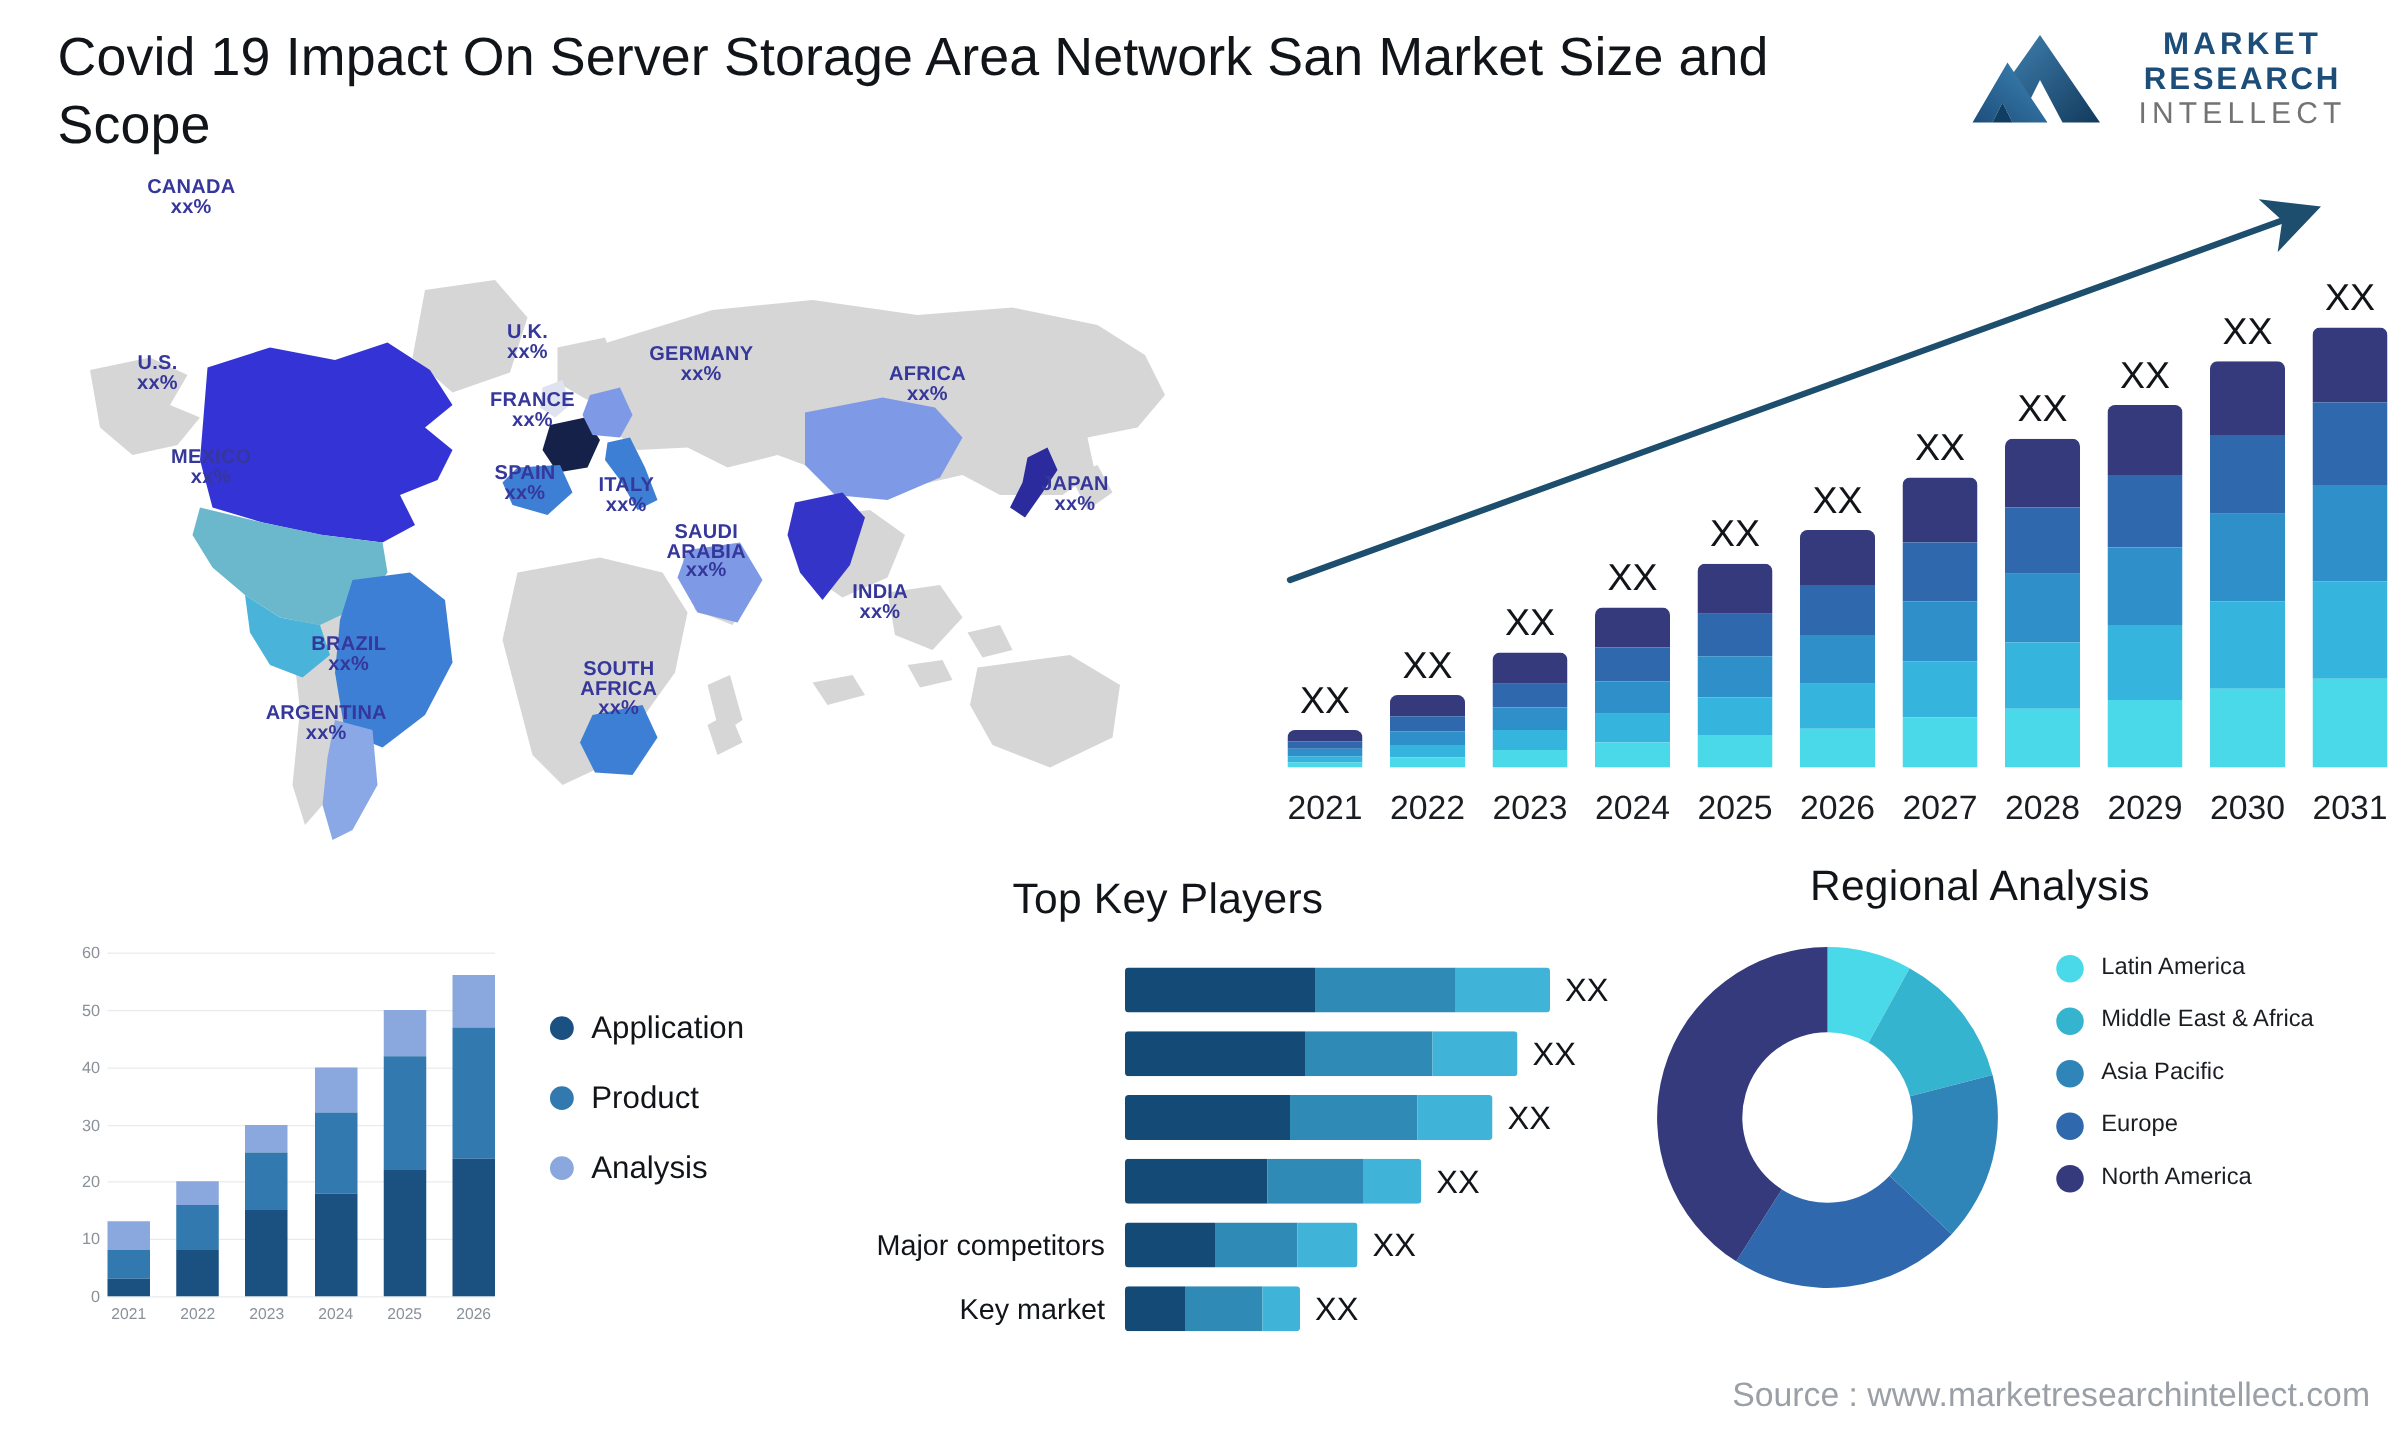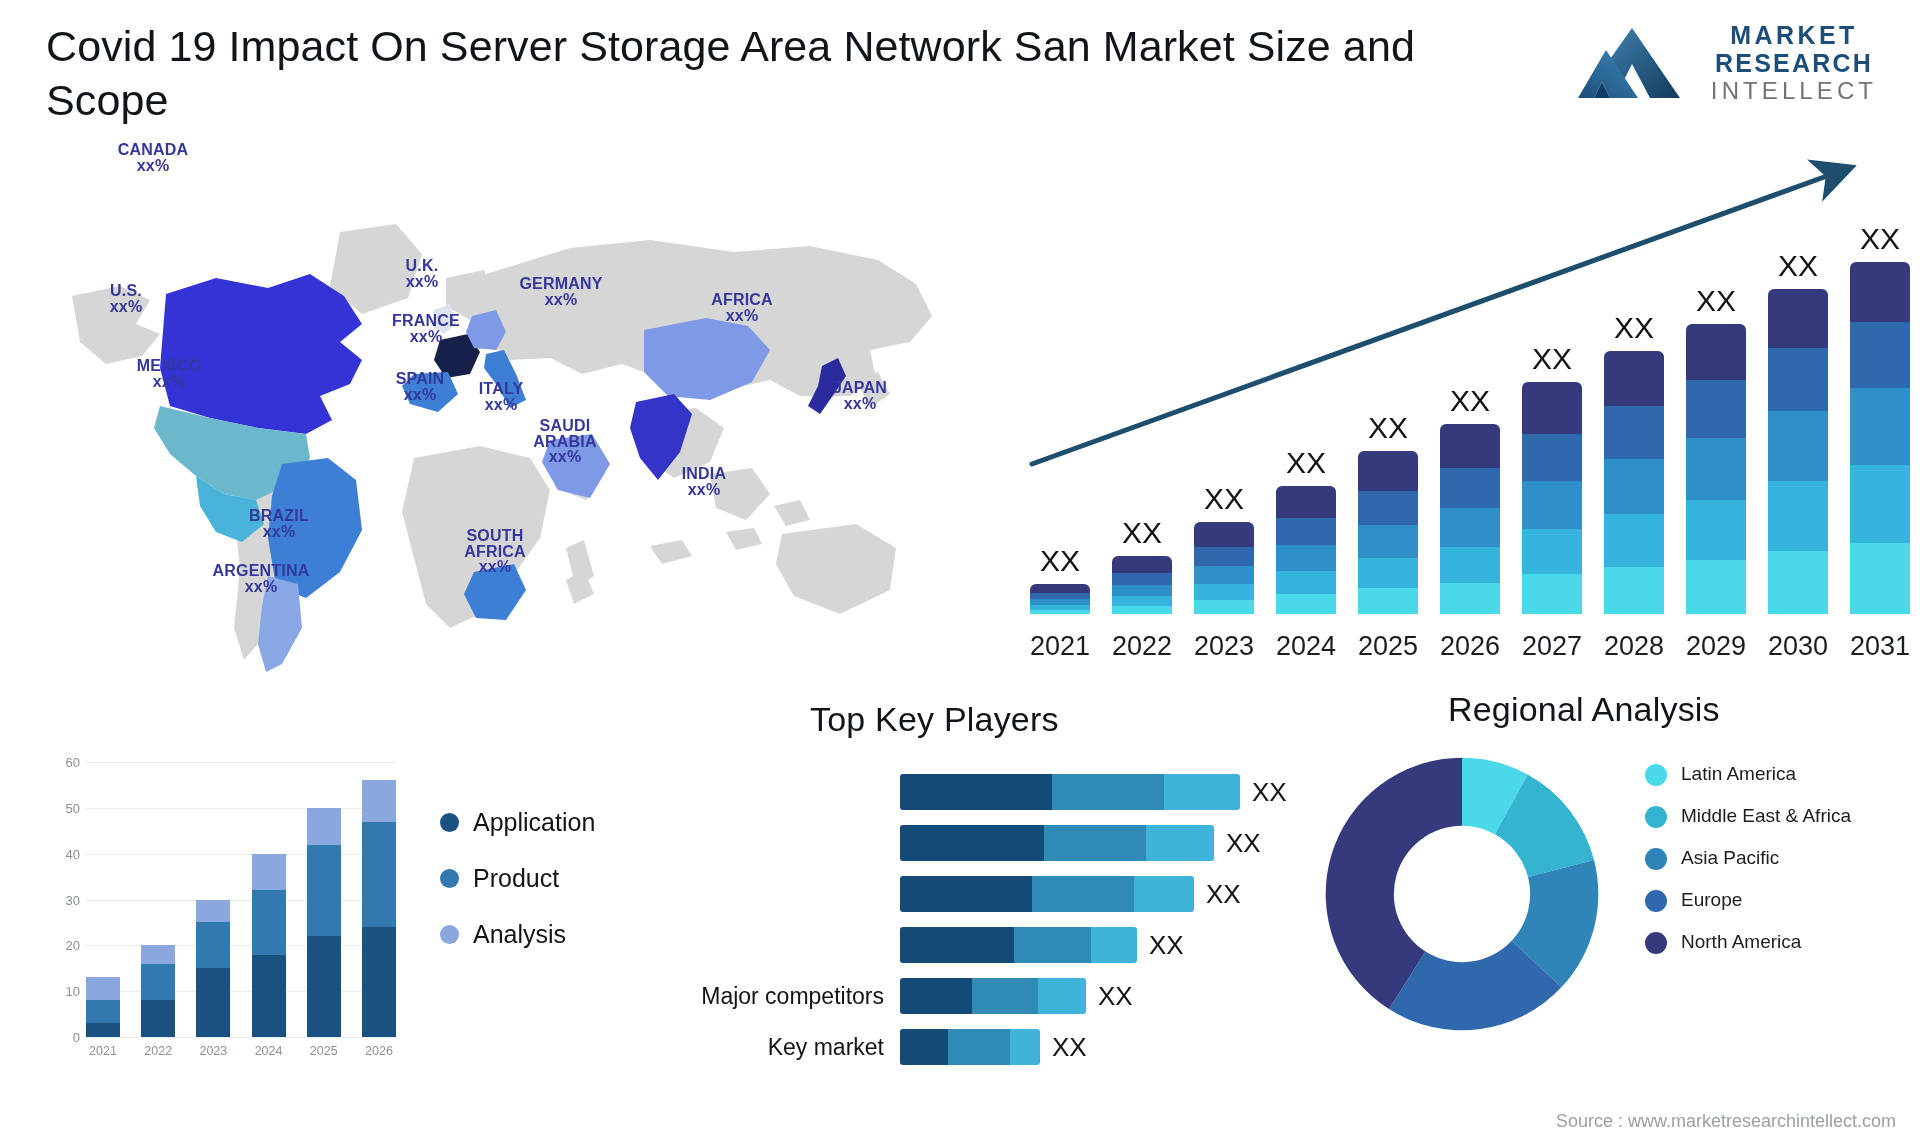--- a/index.html
+++ b/index.html
@@ -92,21 +92,21 @@
   #reg-panel { position: absolute; left: 1300px; top: 690px; width: 620px; height: 420px; }
   #reg-title { position: absolute; left: 148px; top: 0; }
   #donut { position: absolute; left: 20px; top: 62px; width: 284px; height: 284px; }
   #reg-legend { position: absolute; left: 345px; top: 72px; width: 270px; }
   .rleg-row { display: flex; align-items: flex-start; margin-bottom: 18px; }
   .rleg-dot { width: 22px; height: 22px; border-radius: 50%; margin-right: 14px; flex: none; margin-top: 2px; }
   .rleg-text { font-size: 19px; color: #1a1d22; line-height: 23px;
                font-family: "Liberation Sans Narrow","Liberation Sans",sans-serif; }
 
   
-  #source { position: absolute; right: 24px; bottom: 14px; font-size: 18px; color: #9aa0a6;
+  #source { position: absolute; right: 24px; bottom: 14px; font-size: 27px; color: #9aa0a6;
             font-family: "Liberation Sans Narrow","Liberation Sans",sans-serif; }
 </style>
 </head>
 <body>
 
 <div id="page">
 
   <div id="header">
     <div id="title">Covid 19 Impact On Server Storage Area Network San Market Size and Scope</div>
     <div id="logo">

